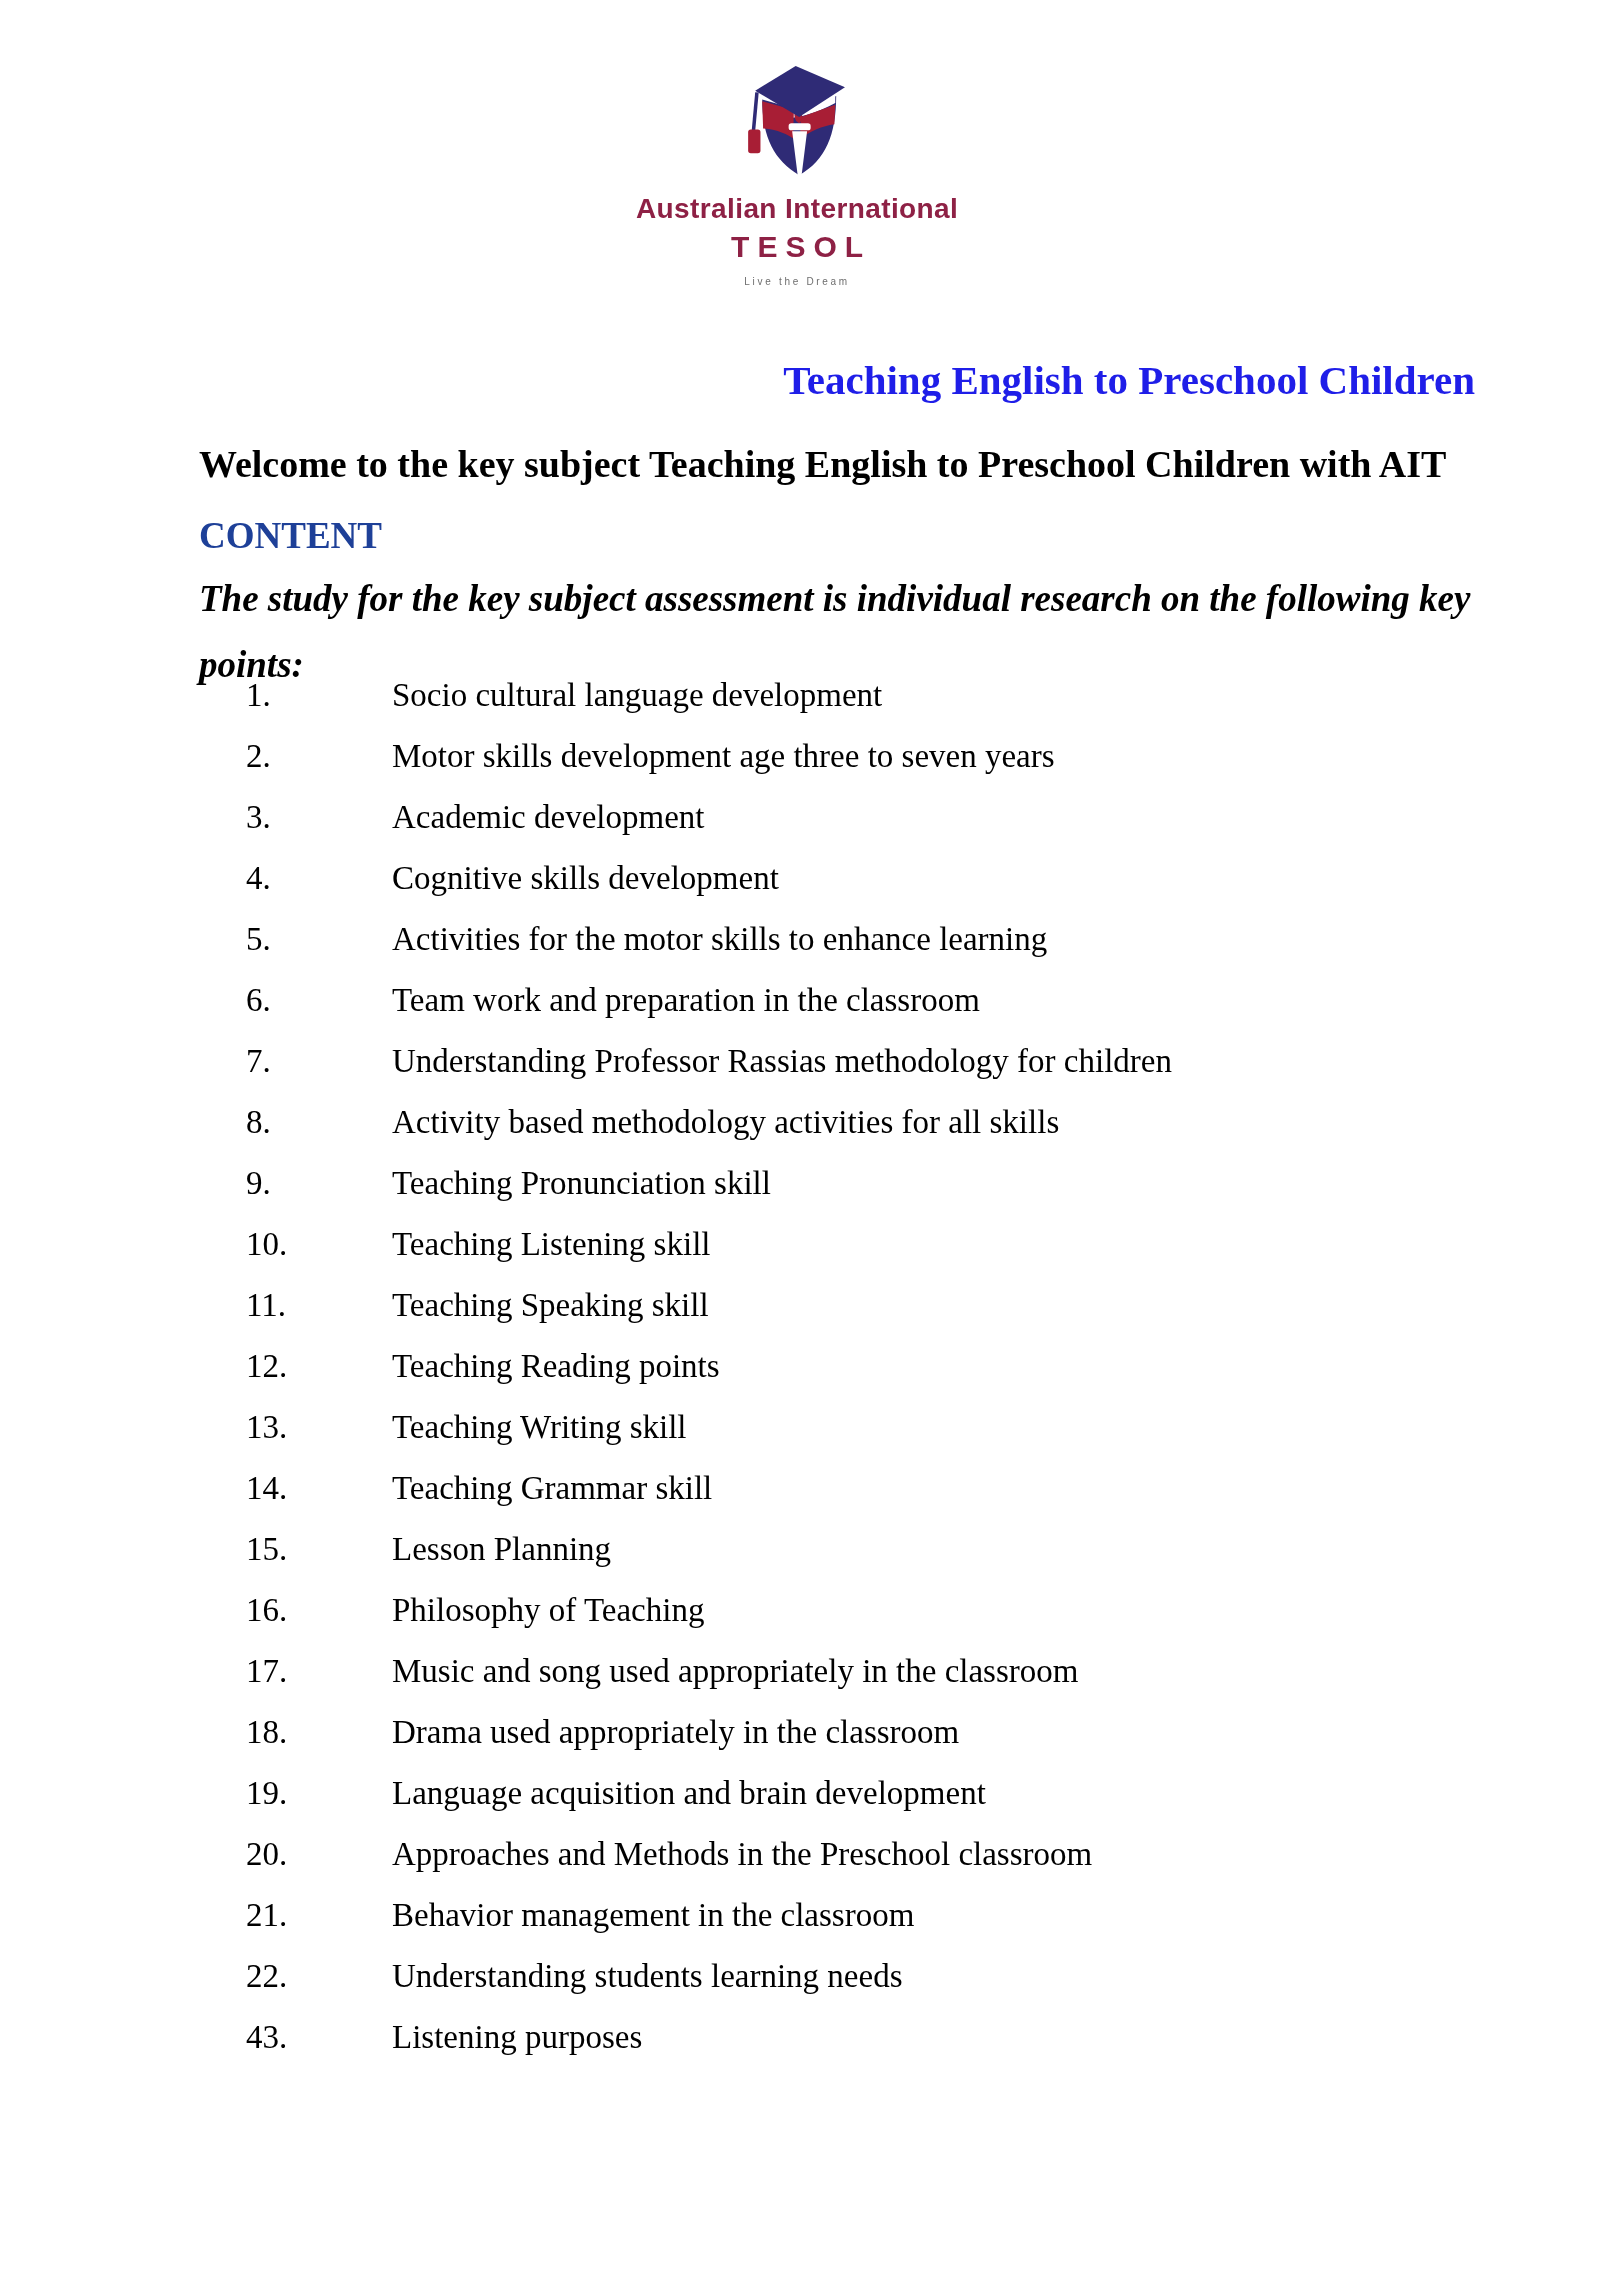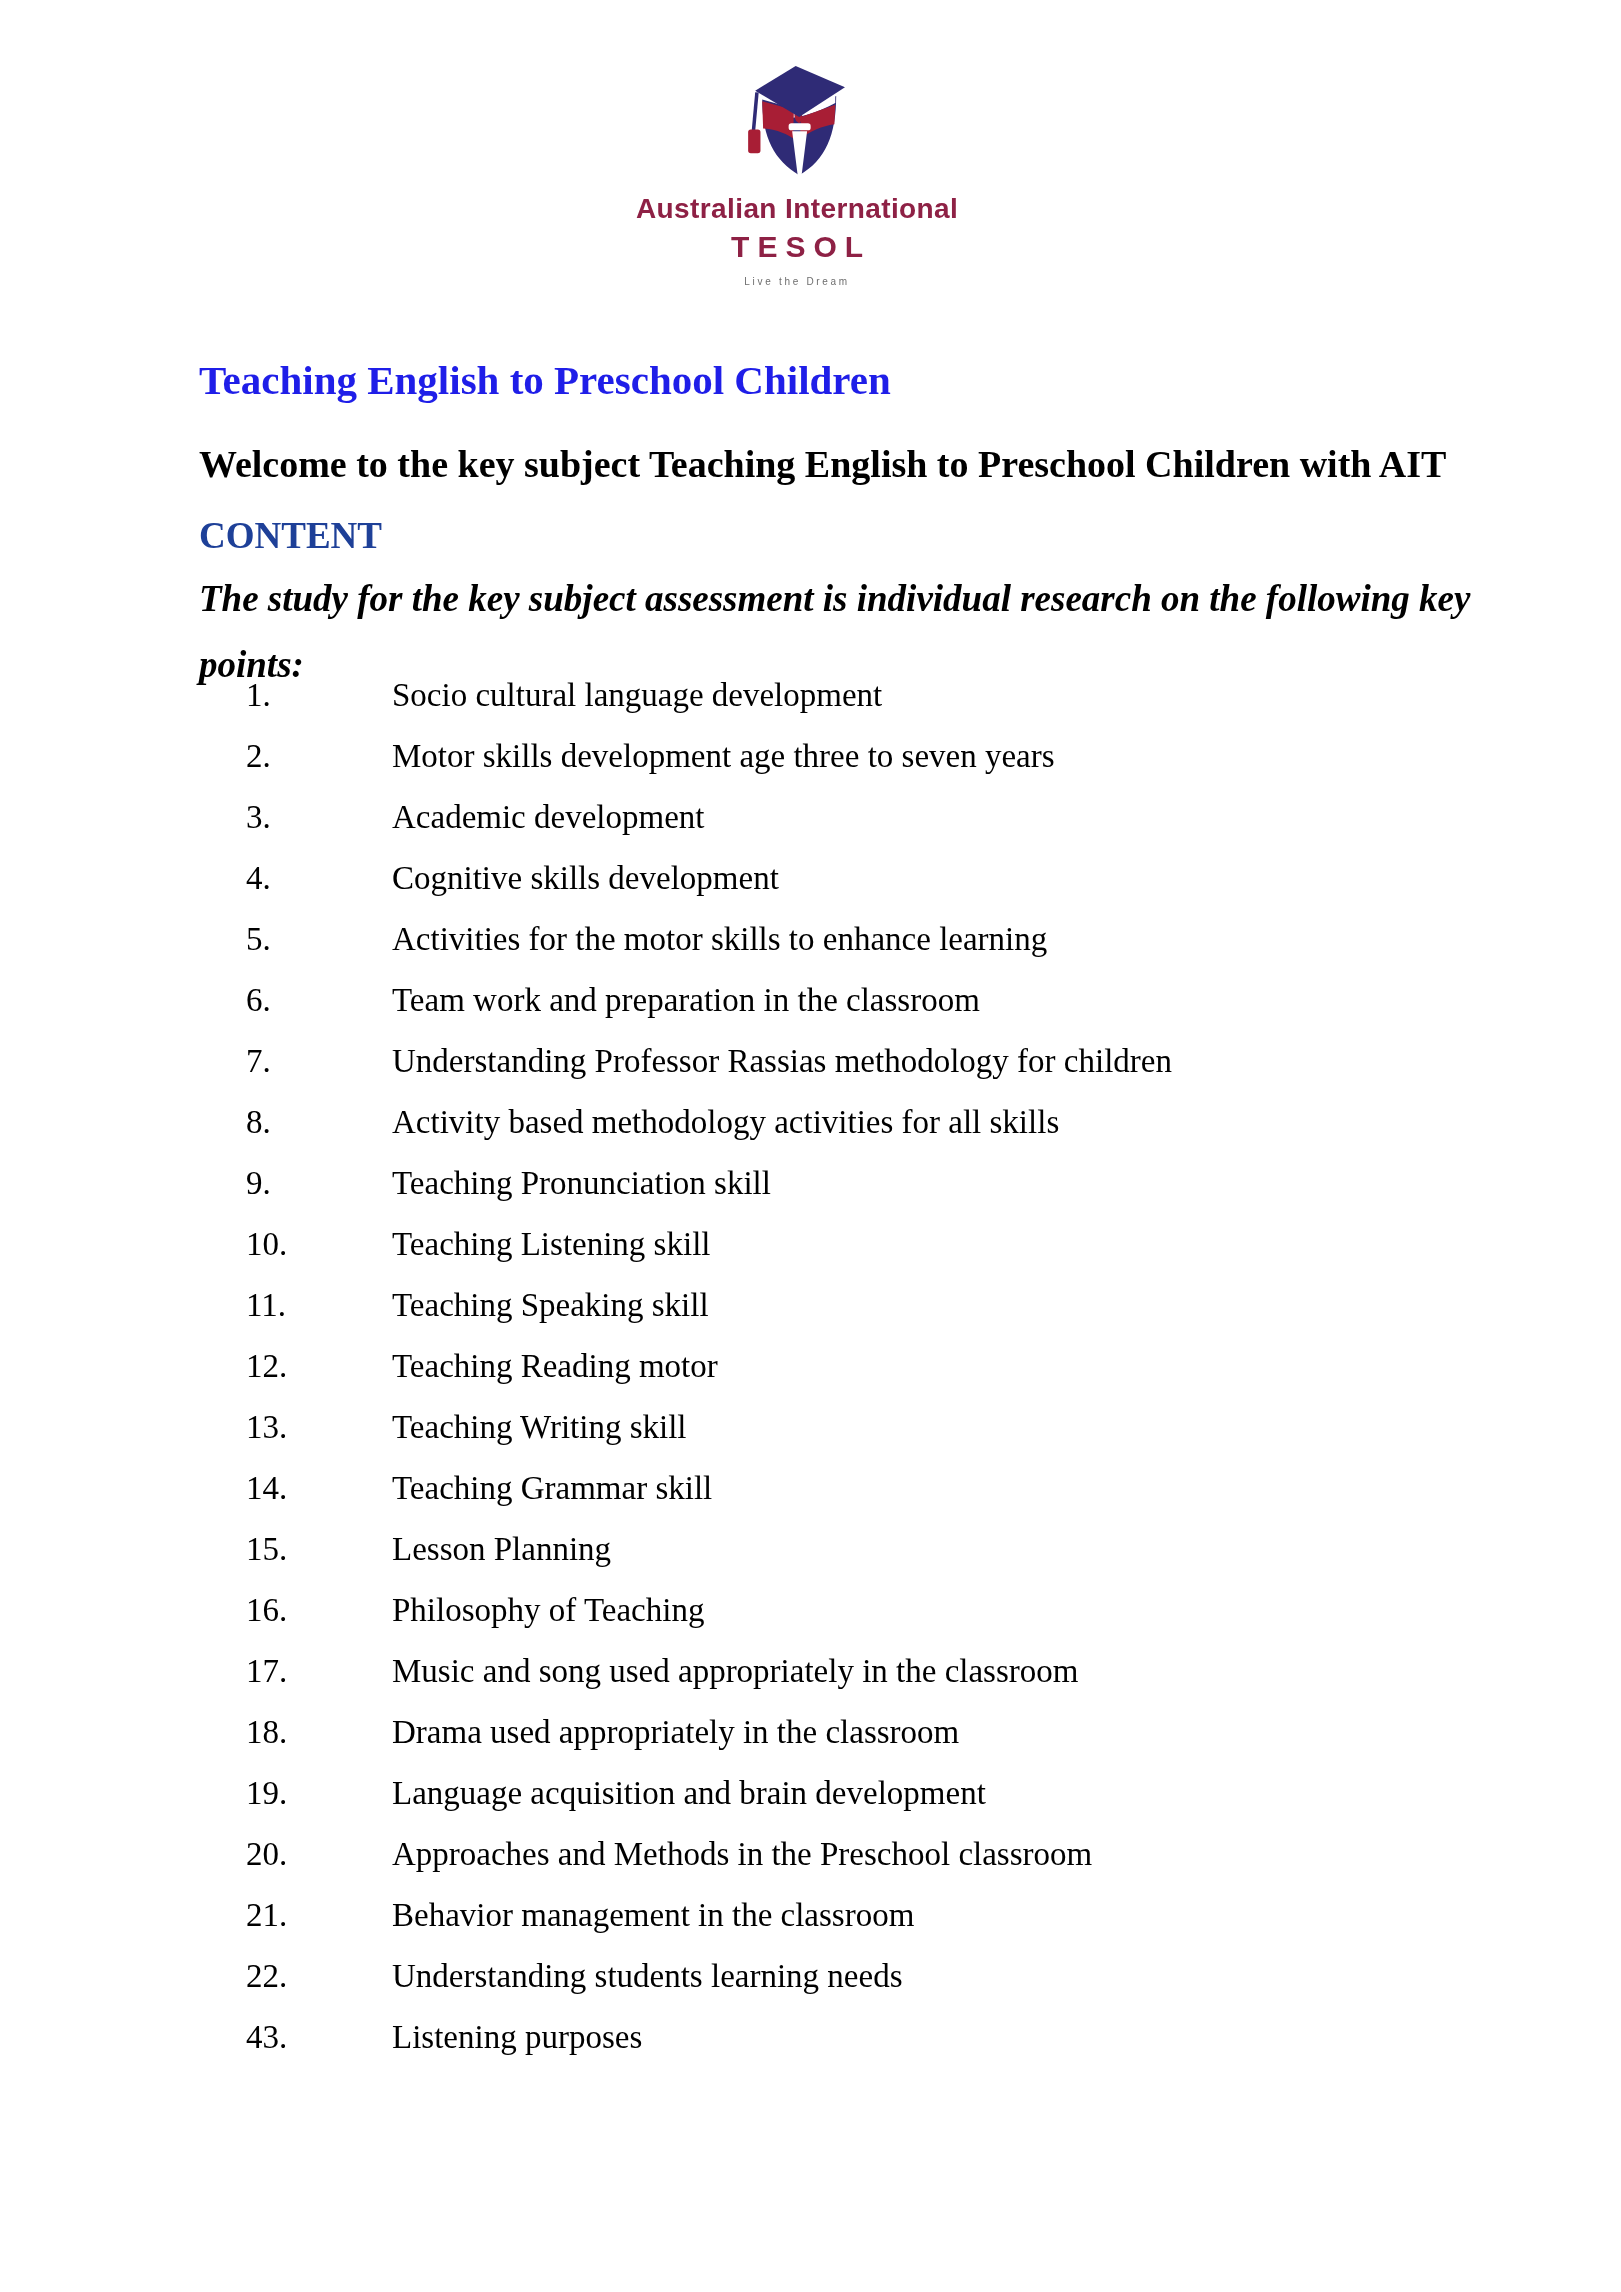--- a/index.html
+++ b/index.html
@@ -47,21 +47,21 @@
     letter-spacing: 2.7px;
     white-space: nowrap;
   }
 
   
   .doc-title {
     position: absolute;
     top: 356px;
     left: 199px;
     width: 1276px;
-    text-align: left;
+    text-align: right;
     font-size: 41px;
     font-weight: 700;
     color: #1f1ee8;
     white-space: nowrap;
   }
   .welcome-line {
     position: absolute;
     top: 442px;
     left: 199px;
     font-size: 38px;
@@ -211,21 +211,21 @@
         <span class="list-text">Teaching Listening skill</span>
       </li>
 
       <li class="list-row">
         <span class="list-number">11.</span>
         <span class="list-text">Teaching Speaking skill</span>
       </li>
 
       <li class="list-row">
         <span class="list-number">12.</span>
-        <span class="list-text">Teaching Reading motor</span>
+        <span class="list-text">Teaching Reading points</span>
       </li>
 
       <li class="list-row">
         <span class="list-number">13.</span>
         <span class="list-text">Teaching Writing skill</span>
       </li>
 
       <li class="list-row">
         <span class="list-number">14.</span>
         <span class="list-text">Teaching Grammar skill</span>

